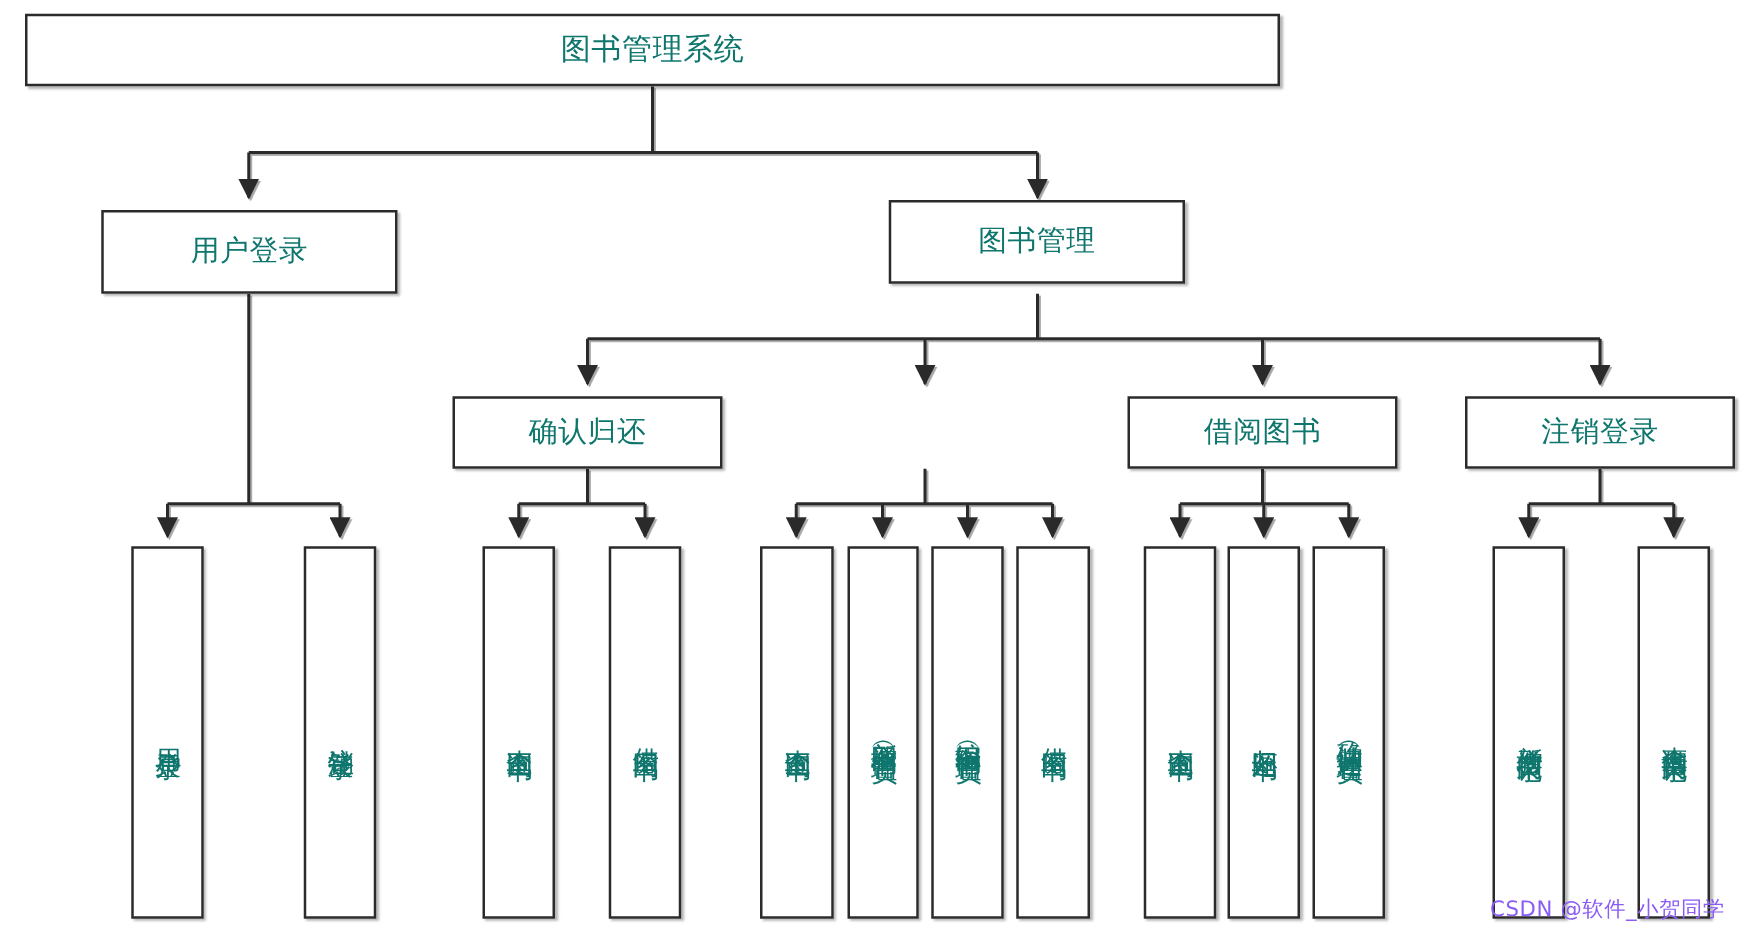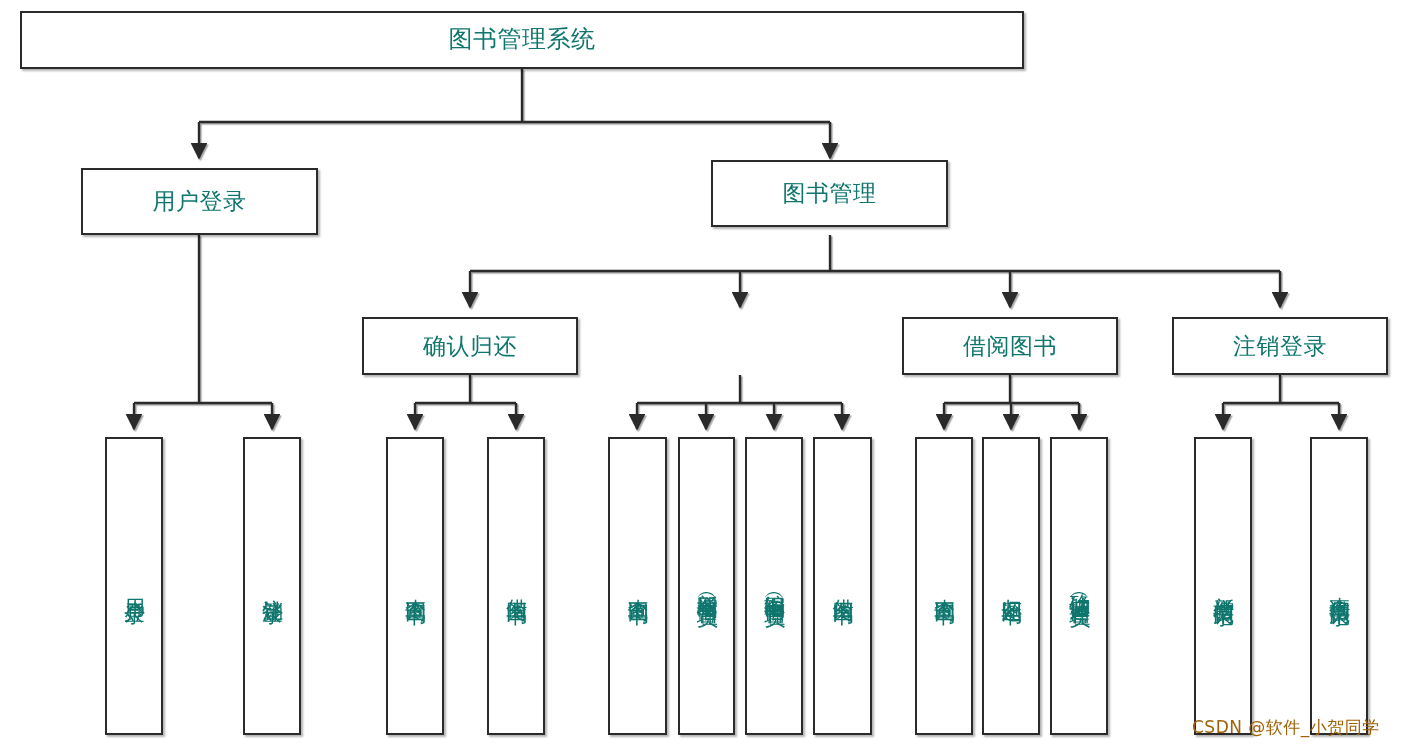--- a/index.html
+++ b/index.html
@@ -47,21 +47,21 @@
   }
   .node.vertical .label {
     writing-mode: vertical-rl;
     text-orientation: upright;
     font-size: 21px;
     letter-spacing: 2px;
   }
   #root-node .label { font-size: 24px; }
   .watermark {
     position: absolute;
-    color: #a16207;
+    color: #8b5cf6;
     font-size: 17px;
     letter-spacing: 0.5px;
     white-space: nowrap;
     user-select: none;
   }
 </style>
 </head>
 <body>
 
 <div id="canvas">

